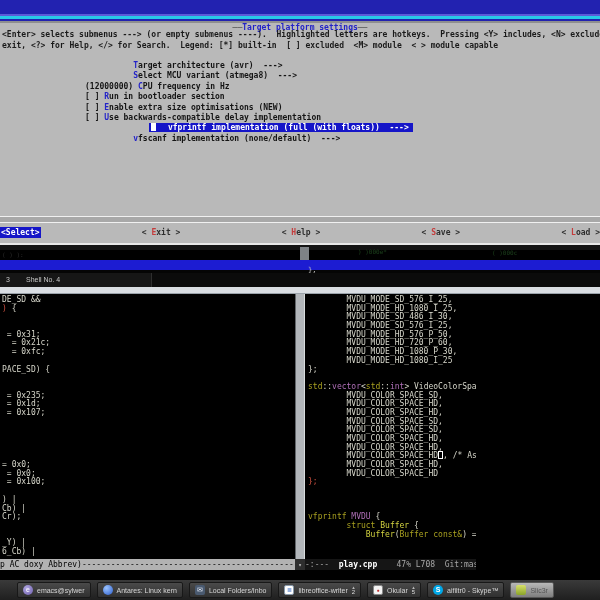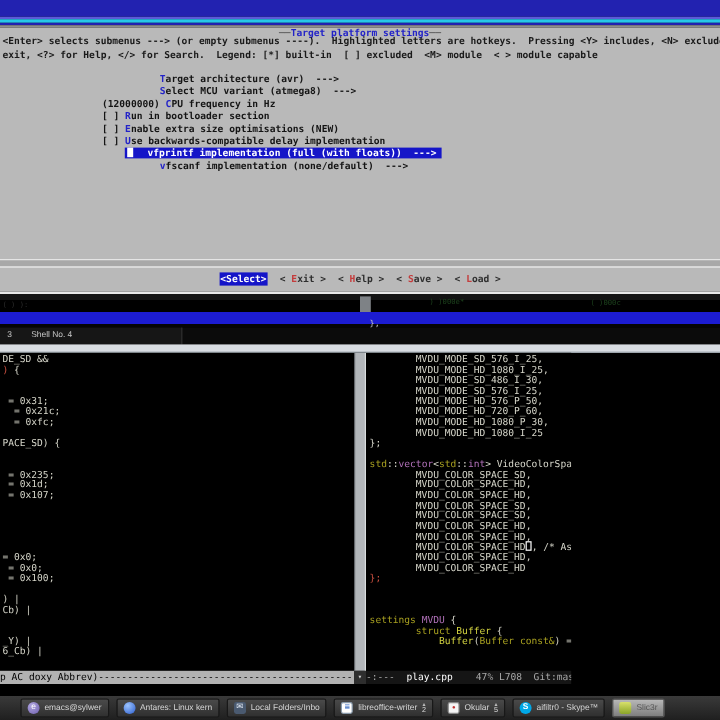--- a/index.html
+++ b/index.html
@@ -18,23 +18,23 @@
   .dlg-title{position:absolute;top:0;left:0;width:100%;text-align:center;
              font:bold 8px/9px "DejaVu Sans Mono",monospace;color:#2323c8;white-space:pre;}
   .dlg-title .dash{color:#4a4a4a;}
   .instr{position:absolute;left:2px;width:700px;font:600 8px/10px "DejaVu Sans Mono",monospace;
          color:#1a1a1a;white-space:pre;}
   .instr1{top:7px;} .instr2{top:18px;}
   .menu{position:absolute;top:38px;left:85px;width:515px;}
   .mrow{height:10.4px;line-height:10.4px;font:bold 8px "DejaVu Sans Mono",monospace;
         color:#141414;white-space:pre;}
   .hk{color:#2323c8;}
-  .sel-bar{background:#1515c8;color:#fff;padding-right:4px;}
+  .sel-bar{background:#1515c8;color:#fff;padding-right:4px;margin-left:45px;}
   .curblock{display:inline-block;width:5px;height:8px;background:#fff;vertical-align:-1px;margin:0 2px;}
-  .btn-row{position:absolute;top:204px;left:0;width:600px;display:flex;justify-content:center;gap:10px;}
+  .btn-row{position:absolute;top:204px;left:0;width:600px;display:flex;justify-content:space-between;gap:39px;}
   .dlg-btn{font:bold 8px/11px "DejaVu Sans Mono",monospace;color:#2e2e2e;white-space:pre;}
   .dlg-btn .hkr{color:#c43c3c;}
   .dlg-btn.selected{background:#1515c8;color:#fff;padding:0 1px;}
   .sep-top{top:216px;left:0;width:600px;height:1px;background:#f0f0f0;}
   .sep-band{top:217px;left:0;width:600px;height:5px;background:#a8a8a8;}
   .sep-top2{top:222px;left:0;width:600px;height:1px;background:#f0f0f0;}
 
   
   .shadow-line{top:243px;left:0;width:600px;height:2px;background:#e8e8e8;}
   .dark1{top:245px;left:0;width:600px;height:5px;background:#141414;}
@@ -66,21 +66,21 @@
   .b{color:#4a78c8;} .d{color:#d6d6ca;}
   .cur{display:inline-block;width:5px;height:8px;border:1px solid #fff;vertical-align:-1px;}
   .divider{left:295px;top:0;width:10px;height:265px;background:#b2b6ba;
            border-left:1px solid #62666a;border-right:1px solid #d8dcdd;}
   .scrollbox{left:295px;top:265px;width:10px;height:11px;background:#2e2e2e;
              color:#cfcfcf;font:6px/11px "DejaVu Sans Mono",monospace;text-align:center;}
   .ml-left{left:0;top:265px;width:295px;height:11px;background:#b2b2b2;color:#000;
            font:8px/11px "DejaVu Sans Mono",monospace;white-space:pre;overflow:hidden;}
   .ml-right{left:305px;top:265px;width:295px;height:11px;background:#151515;
             font:8px/11px "DejaVu Sans Mono",monospace;white-space:pre;overflow:hidden;}
-  .ml-right .w{color:#fff;font-weight:normal;} .ml-right .dim{color:#a8a8a8;}
+  .ml-right .w{color:#fff;font-weight:bold;} .ml-right .dim{color:#a8a8a8;}
 
   .gap{top:576px;left:0;width:600px;height:4px;background:#000;}
 
   
   .taskbar{top:580px;left:0;width:600px;height:20px;background:linear-gradient(#3a3a3a,#1f1f1f);
            display:flex;align-items:center;padding-left:17px;gap:6px;overflow:hidden;}
   .tbtn{flex:0 0 auto;height:16px;border-radius:2px;border:1px solid #181818;
         background:linear-gradient(#4a4a4a,#303030);color:#d6d6d6;display:flex;
         align-items:center;padding:0 5px;white-space:nowrap;overflow:hidden;
         font:7px "Liberation Sans",sans-serif;max-width:96px;}
@@ -174,20 +174,21 @@
         <div class="cl"></div>
         <div class="cl"></div>
         <div class="cl"></div>
         <div class="cl"></div>
         <div class="cl">= 0x0;</div>
         <div class="cl"> = 0x0;</div>
         <div class="cl"> = 0x100;</div>
         <div class="cl"></div>
         <div class="cl">) |</div>
         <div class="cl">Cb) |</div>
+        <div class="cl">Cr);</div>
         <div class="cl"></div>
         <div class="cl"></div>
         <div class="cl">_Y) |</div>
         <div class="cl">6_Cb) |</div>
       </div>
     <div class="abs divider"></div>
     <div class="codewin win-right" id="code-right">
         <div class="cl">        MVDU_MODE_SD_576_I_25,</div>
         <div class="cl">        MVDU_MODE_HD_1080_I_25,</div>
         <div class="cl">        MVDU_MODE_SD_486_I_30,</div>
@@ -206,21 +207,21 @@
         <div class="cl">        MVDU_COLOR_SPACE_SD,</div>
         <div class="cl">        MVDU_COLOR_SPACE_HD,</div>
         <div class="cl">        MVDU_COLOR_SPACE_HD,</div>
         <div class="cl"><span class="d">        MVDU_COLOR_SPACE_HD</span><span class="cur"></span><span class="d">, /* Ask vova */</span></div>
         <div class="cl">        MVDU_COLOR_SPACE_HD,</div>
         <div class="cl">        MVDU_COLOR_SPACE_HD</div>
         <div class="cl"><span class="r">};</span></div>
         <div class="cl"></div>
         <div class="cl"></div>
         <div class="cl"></div>
-        <div class="cl"><span class="o">settings</span><span class="d"> </span><span class="m">MVDU</span><span class="d"> {</span></div>
+        <div class="cl"><span class="o">vfprintf</span><span class="d"> </span><span class="m">MVDU</span><span class="d"> {</span></div>
         <div class="cl"><span class="d">        </span><span class="o">struct</span><span class="d"> </span><span class="y">Buffer</span><span class="d"> {</span></div>
         <div class="cl"><span class="d">            </span><span class="y">Buffer</span><span class="d">(</span><span class="o">Buffer const&amp;</span><span class="d">) = </span><span class="b">delete</span><span class="d">;</span></div>
       </div>
     <div class="abs ml-left">p AC doxy Abbrev)--------------------------------------------------------</div>
     <div class="abs scrollbox">▾</div>
     <div class="abs ml-right" id="ml-right"><span class="dim">-:---  </span><span class="w">play.cpp</span><span class="dim">    47% L708  Git:master  (C++/l hl-p doxy Abbrev</span></div>
   </div>
 
   <div class="abs gap"></div>
 

